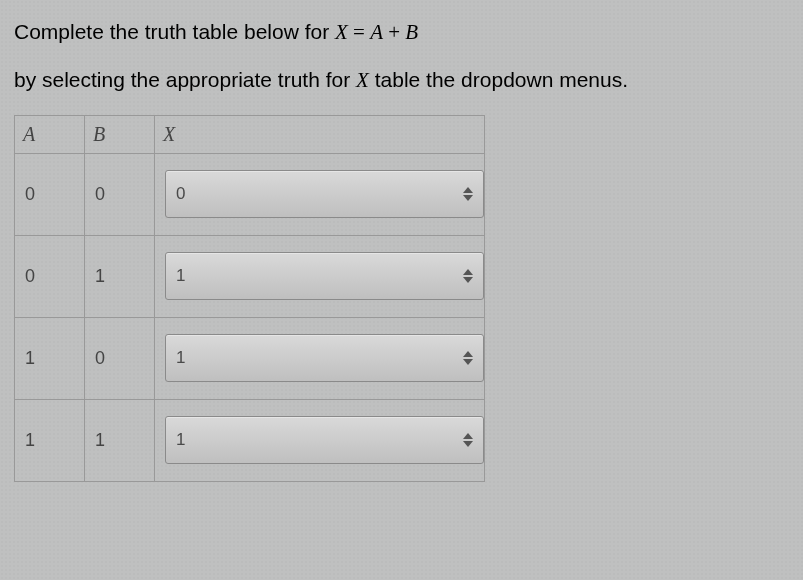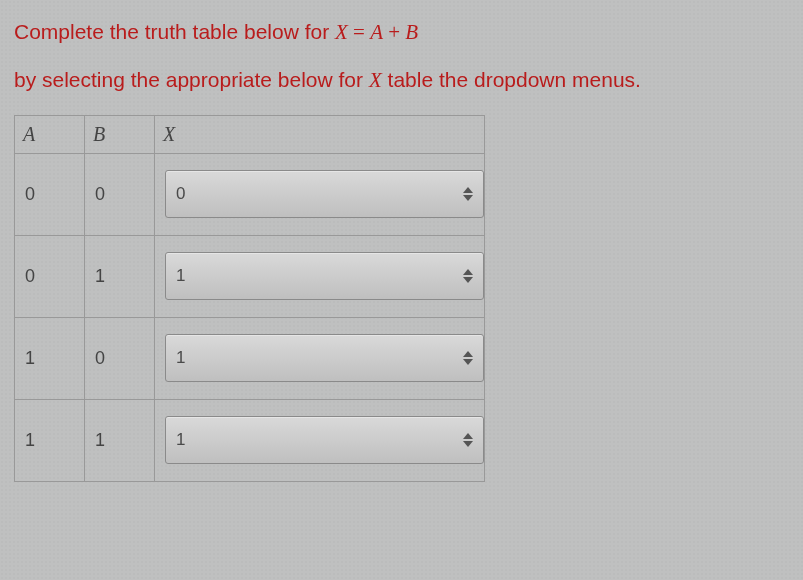--- a/index.html
+++ b/index.html
@@ -14,21 +14,21 @@
       background-size: 4px 4px;
       font-family: Arial, Helvetica, sans-serif;
       width: 803px;
       height: 580px;
       padding: 18px 14px;
       color: #333;
       position: relative;
     }
     .instruction-line {
       font-size: 21px;
-      color: #b91c1c;
+      color: #000000;
       margin-bottom: 20px;
       line-height: 1.3;
     }
     .math {
       font-style: italic;
       font-family: 'Times New Roman', serif;
     }
     .math-plus {
       font-style: normal;
       font-family: 'Times New Roman', serif;
@@ -94,21 +94,21 @@
   </style>
 </head>
 <body>
 
 <div class="instruction-line">
   <span>Complete the truth table below for </span>
   <span class="math">X</span><span class="math-plus"> = </span><span class="math">A</span><span class="math-plus"> + </span><span class="math">B</span>
 </div>
 
 <div class="instruction-line">
-  <span>by selecting the appropriate below for </span>
+  <span>by selecting the appropriate truth for </span>
   <span class="math">X</span>
   <span> table the dropdown menus.</span>
 </div>
 
 <table class="truth-table">
   <thead>
     <tr>
       <th class="col-a">A</th>
       <th class="col-b">B</th>
       <th class="col-x">X</th>

